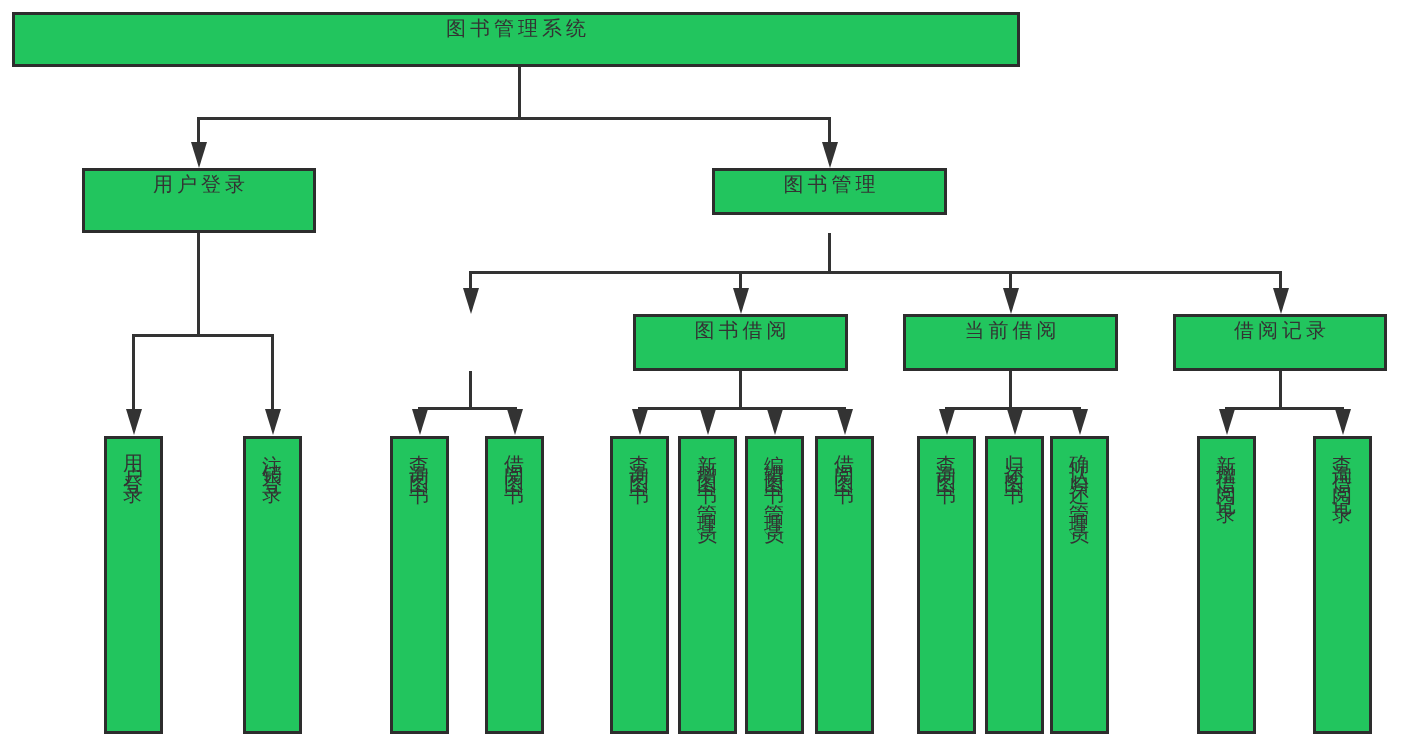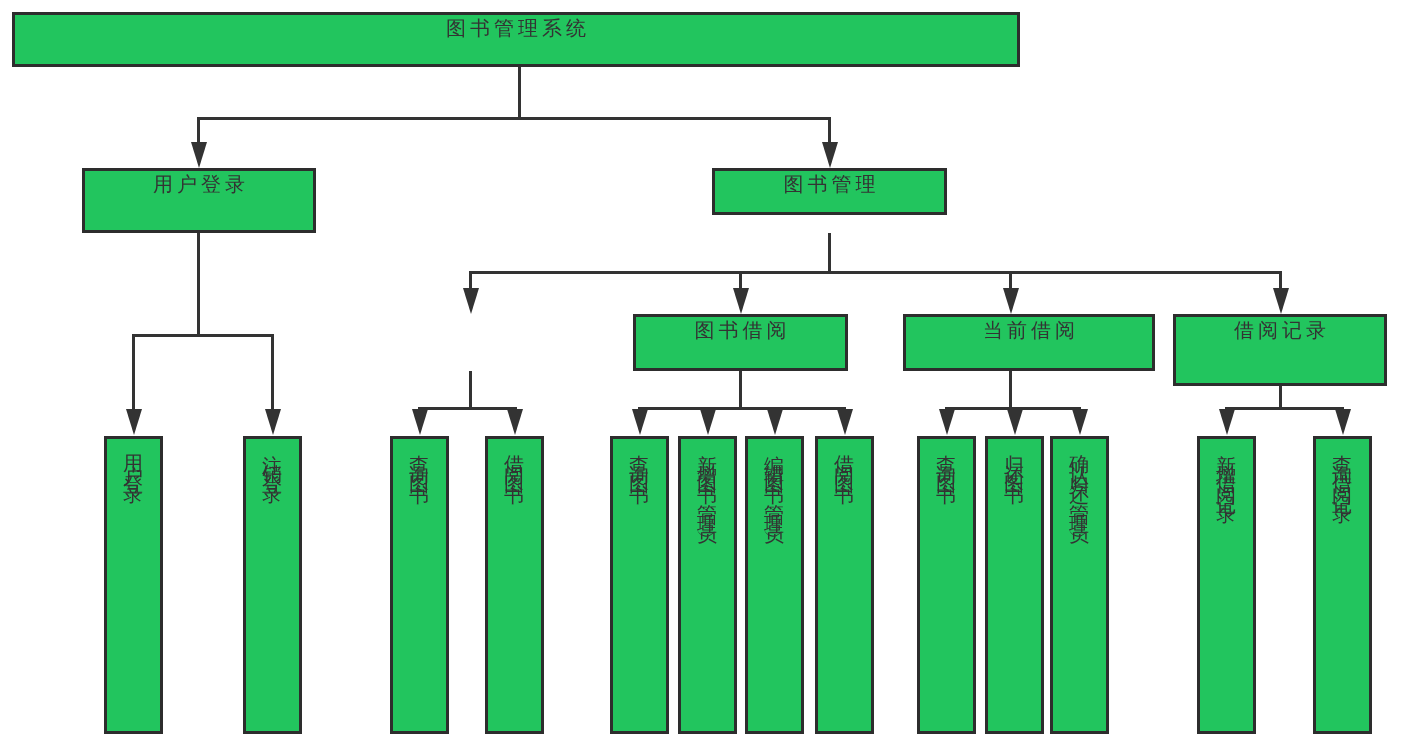--- a/index.html
+++ b/index.html
@@ -36,24 +36,24 @@
   <div class="box" style="left:82px; top:168px; width:234px; height:65px;">
     <span>用户登录</span>
   </div>
   <div class="box" style="left:712px; top:168px; width:235px; height:47px;">
     <span>图书管理</span>
   </div>
 
   <div class="box" style="left:633px; top:314px; width:215px; height:57px;">
     <span>图书借阅</span>
   </div>
-  <div class="box" style="left:903px; top:314px; width:252px; height:57px;">
+  <div class="box" style="left:903px; top:314px; width:215px; height:57px;">
     <span>当前借阅</span>
   </div>
-  <div class="box" style="left:1173px; top:314px; width:214px; height:72px;">
+  <div class="box" style="left:1173px; top:314px; width:214px; height:57px;">
     <span>借阅记录</span>
   </div>
 
   <div class="box vbox" style="left:104px; top:436px; width:59px; height:298px;">
     <span class="vtext">用户登录</span>
   </div>
   <div class="box vbox" style="left:243px; top:436px; width:59px; height:298px;">
     <span class="vtext">注销登录</span>
   </div>
 

